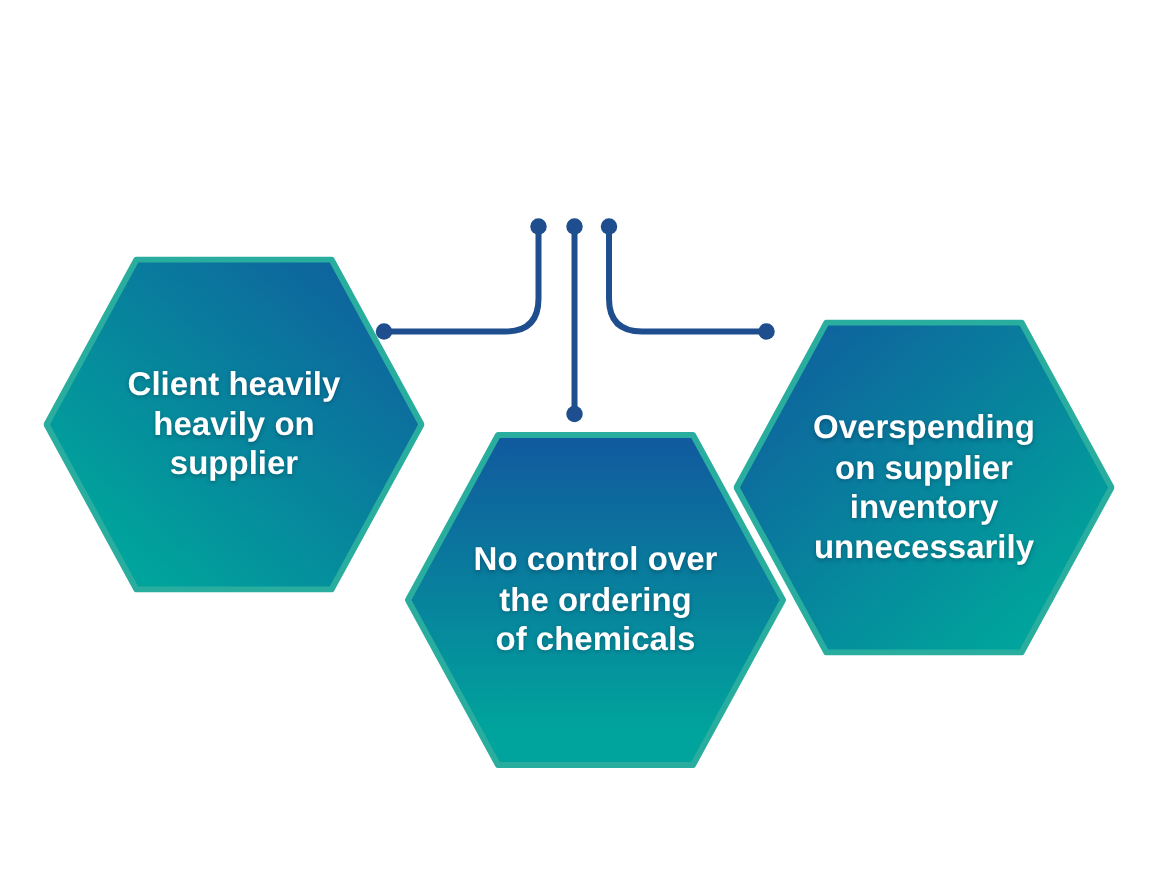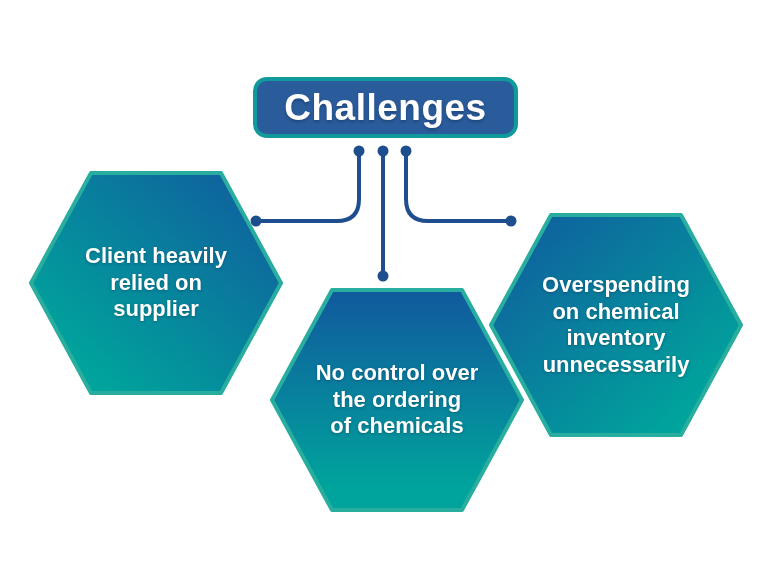--- a/index.html
+++ b/index.html
@@ -110,37 +110,34 @@
       <circle cx="383" cy="151" r="5.5"></circle>
       <circle cx="383" cy="276" r="5.5"></circle>
     </g>
     <g>
       <path d="M406 151 V199 Q406 221 428 221 H511"></path>
       <circle cx="406" cy="151" r="5.5"></circle>
       <circle cx="511" cy="221" r="5.5"></circle>
     </g>
   </svg>
 
-  <div class="title-box">
-    <span class="title-text">Challenges</span>
-  </div>
 
   <div class="hex hex-left">
     <svg viewBox="0 0 254 224" aria-hidden="true">
       <defs>
         <linearGradient id="grad-left" x1="1" y1="0" x2="0" y2="1">
           <stop class="s-blue" offset="0"></stop>
           <stop class="s-teal" offset="0.85"></stop>
         </linearGradient>
       </defs>
       <polygon points="62,2 192,2 252,112 192,222 62,222 2,112" fill="url(#grad-left)"></polygon>
     </svg>
     <div class="hex-label">
       <span class="hex-line">Client heavily</span>
-      <span class="hex-line">relied on</span>
+      <span class="hex-line">heavily on</span>
       <span class="hex-line">supplier</span>
     </div>
   </div>
 
   <div class="hex hex-middle">
     <svg viewBox="0 0 254 224" aria-hidden="true">
       <defs>
         <linearGradient id="grad-middle" x1="0" y1="0" x2="0" y2="1">
           <stop class="s-blue" offset="0"></stop>
           <stop class="s-teal" offset="0.9"></stop>
@@ -160,19 +157,19 @@
       <defs>
         <linearGradient id="grad-right" x1="0" y1="0" x2="1" y2="1">
           <stop class="s-blue" offset="0"></stop>
           <stop class="s-teal" offset="0.85"></stop>
         </linearGradient>
       </defs>
       <polygon points="62,2 192,2 252,112 192,222 62,222 2,112" fill="url(#grad-right)"></polygon>
     </svg>
     <div class="hex-label">
       <span class="hex-line">Overspending</span>
-      <span class="hex-line">on chemical</span>
+      <span class="hex-line">on supplier</span>
       <span class="hex-line">inventory</span>
       <span class="hex-line">unnecessarily</span>
     </div>
   </div>
 
 </div>
 
 </body></html>

